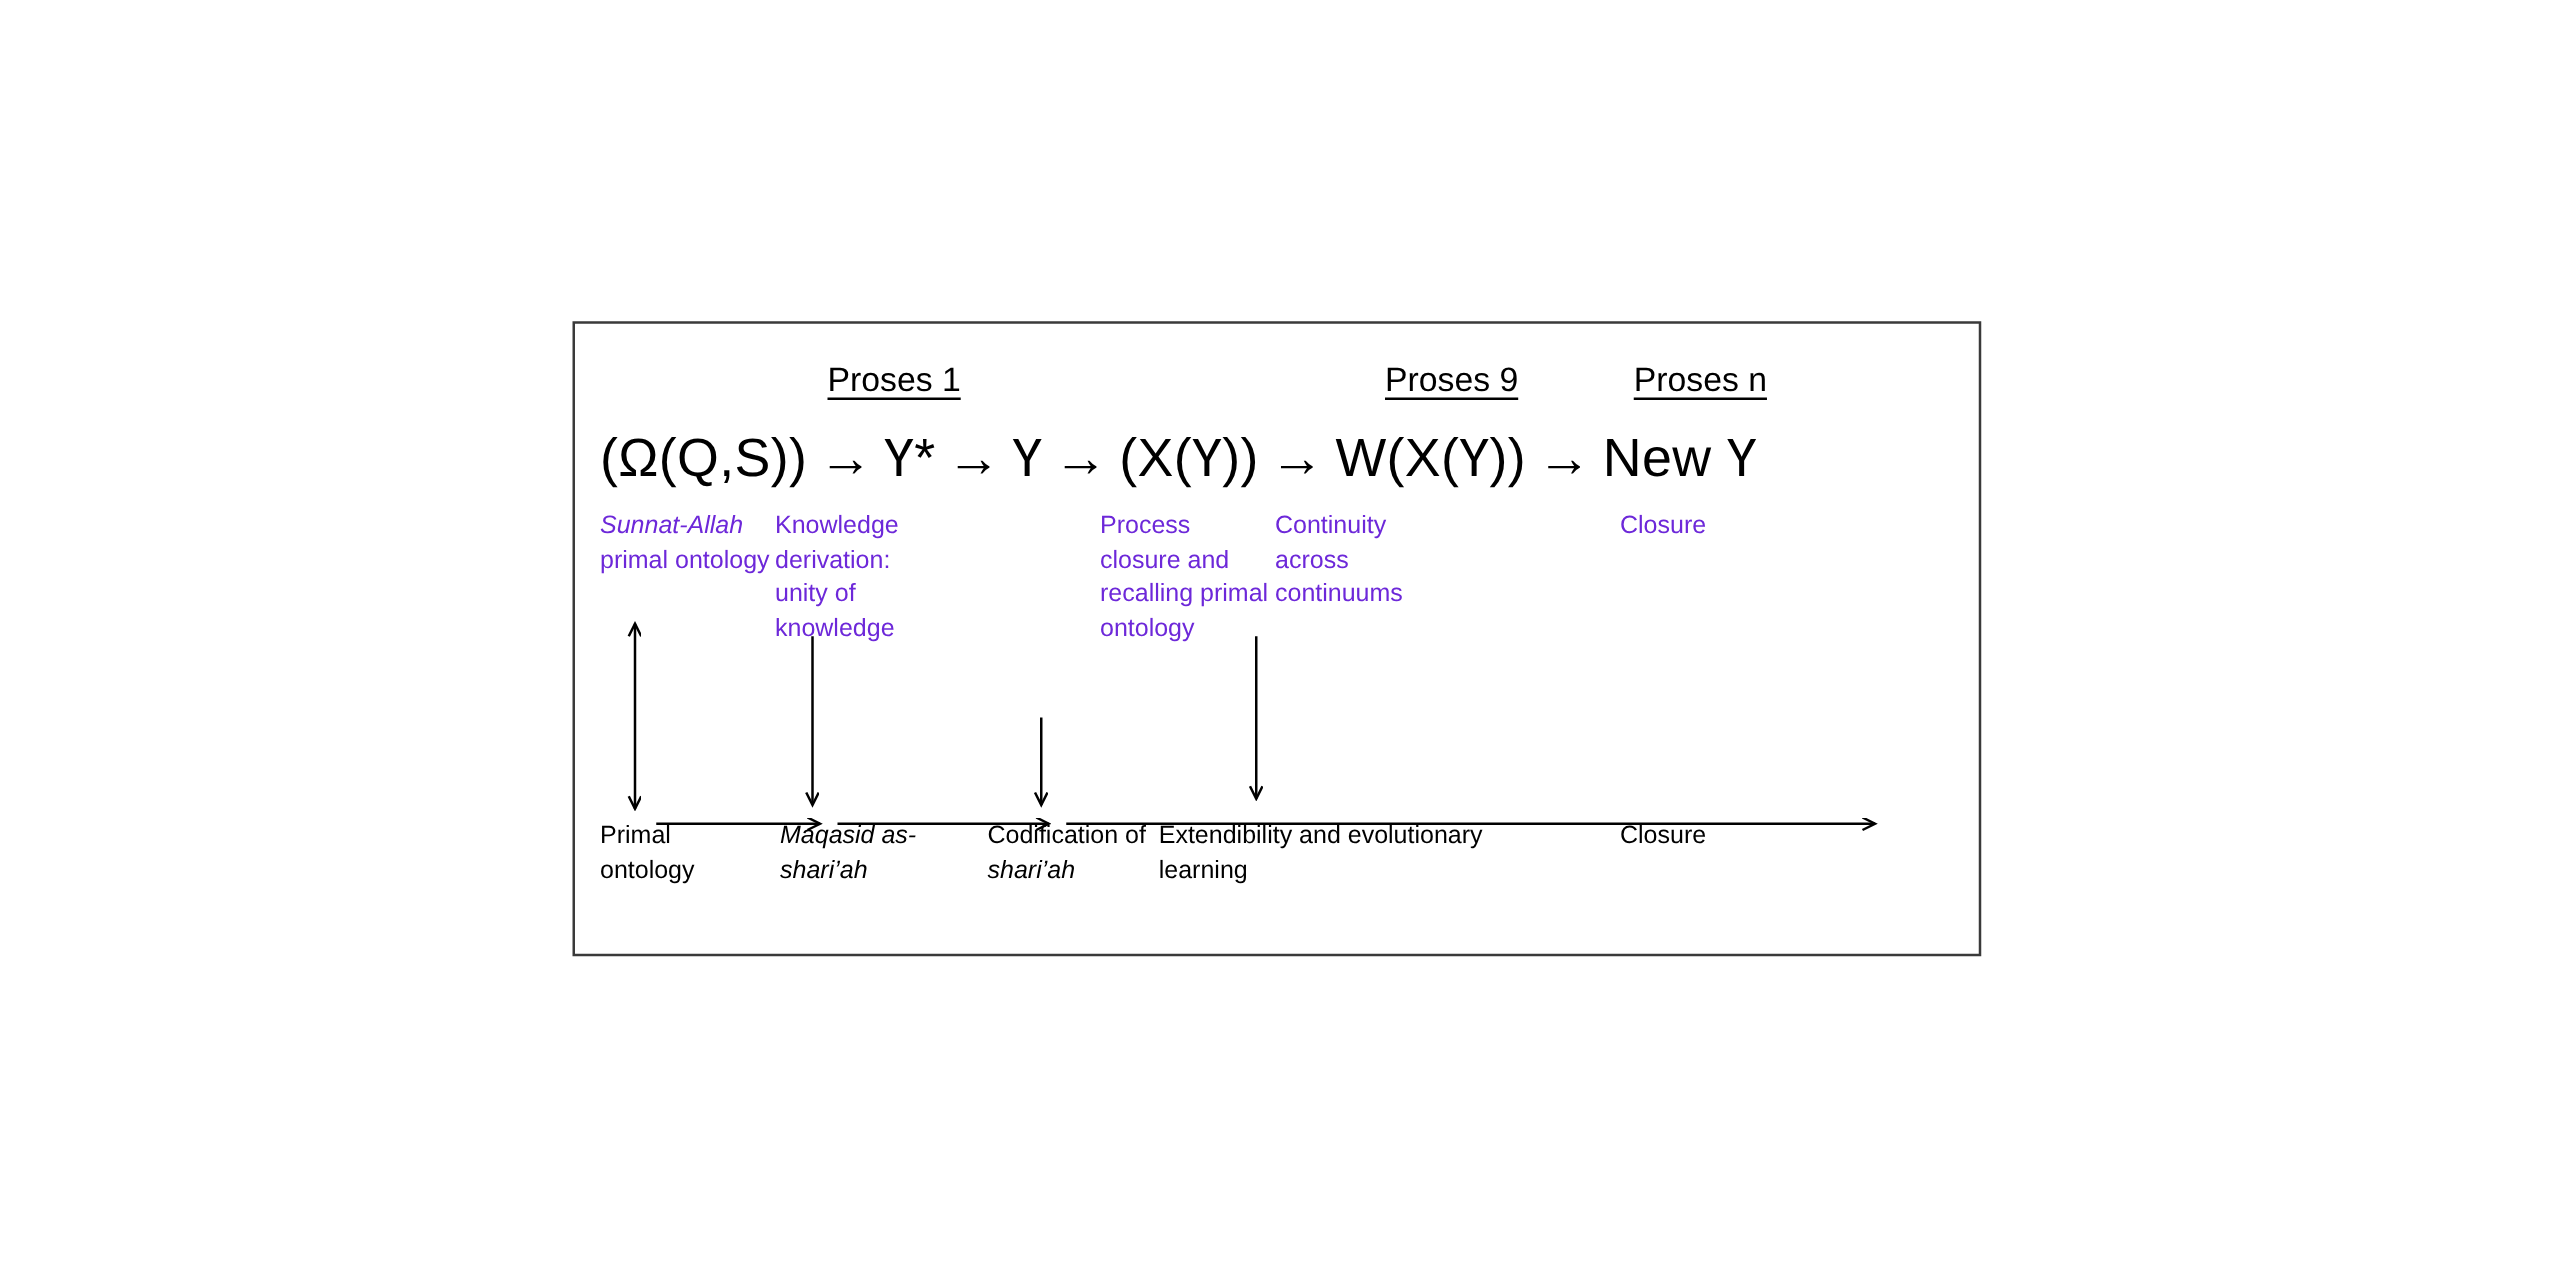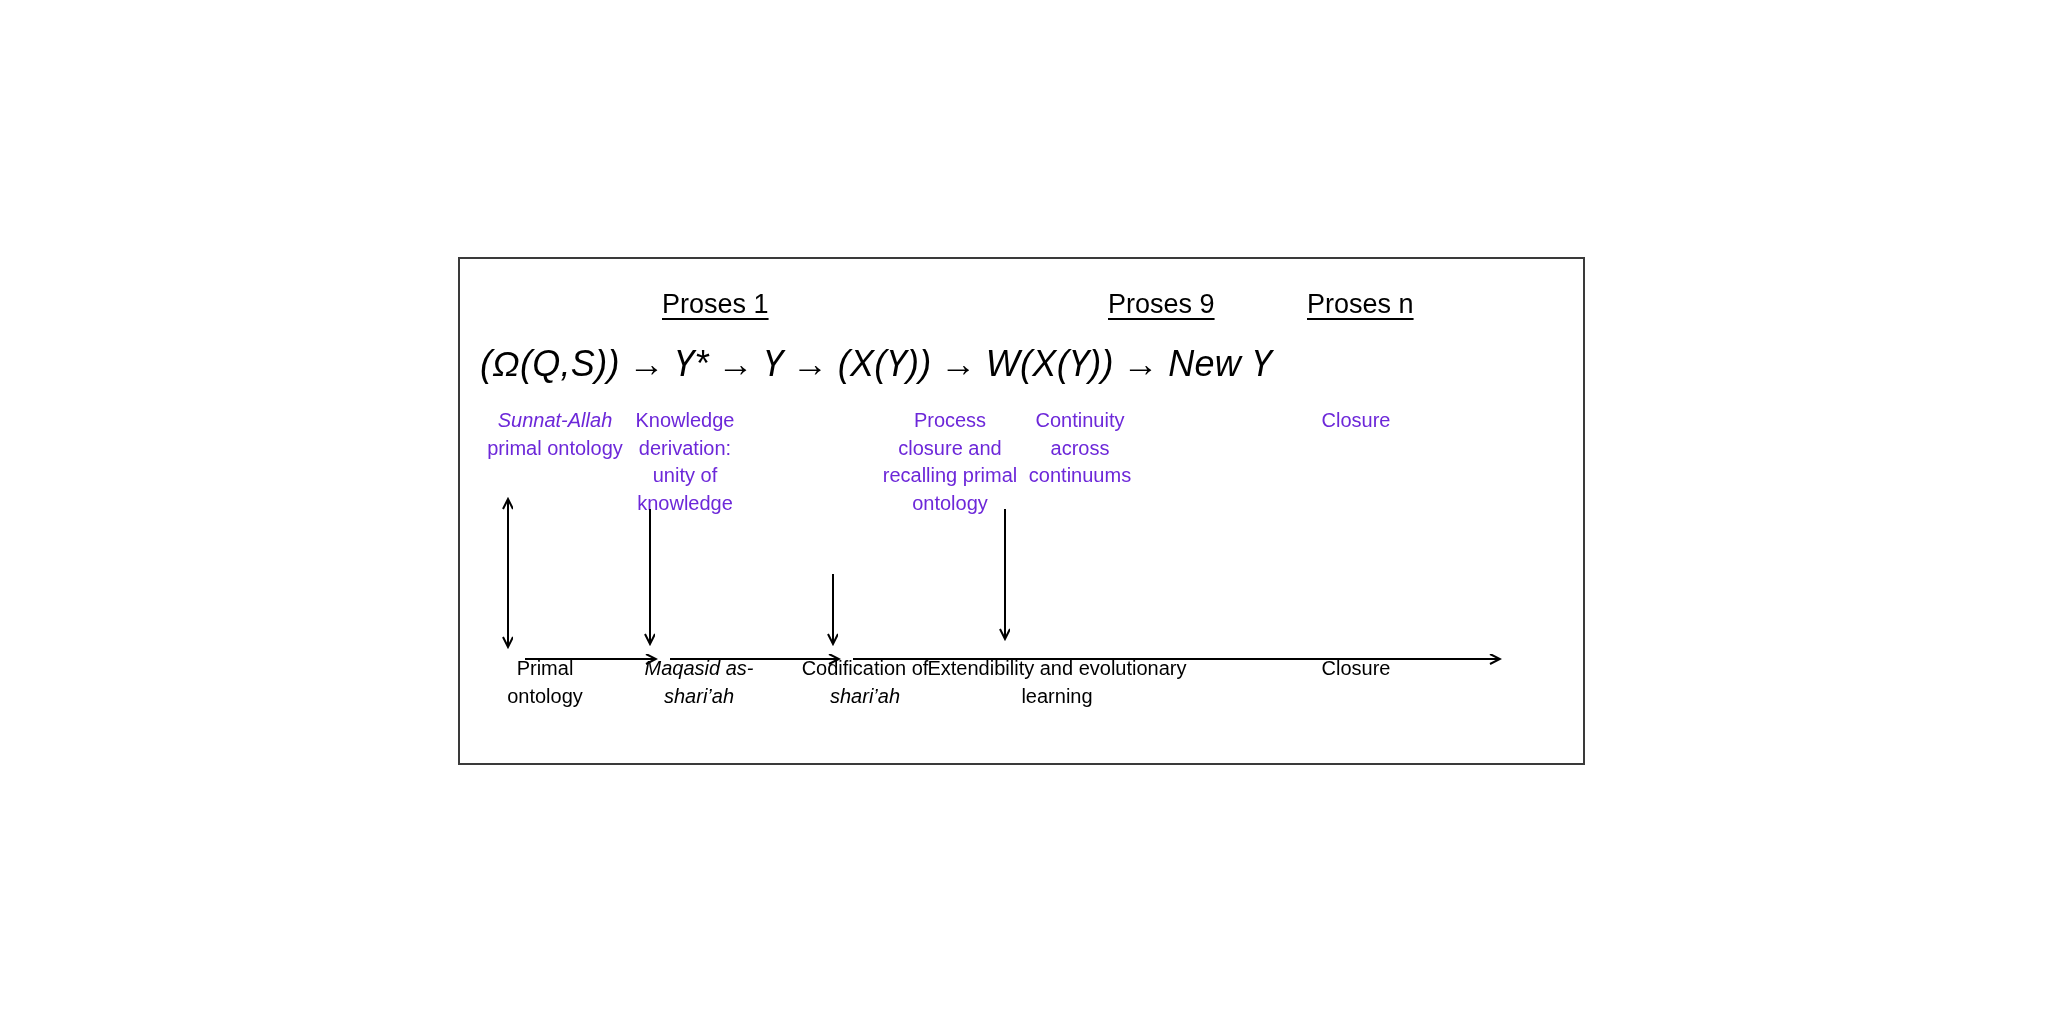--- a/index.html
+++ b/index.html
@@ -18,21 +18,20 @@
 
   #figure-frame {
     position: absolute;
     left: 458px;
     top: 257px;
     width: 1127px;
     height: 508px;
     border: 2px solid #3a3a3a;
     box-sizing: border-box;
     background: #ffffff;
-    text-align: center;
   }
 
   .abs { position: absolute; }
 
   
   .proses-header {
     font-size: 27px;
     line-height: 1;
     text-decoration: underline;
     text-underline-offset: 5px;
@@ -40,25 +39,24 @@
     color: #000;
   }
   #proses-1 { left: 202px; top: 32px; }
   #proses-2 { left: 648px; top: 32px; }
   #proses-n { left: 847px; top: 32px; }
 
   
   #formula-row {
     left: 20px;
     top: 85px;
-    font-size: 36px;
+    font-size: 43px;
     line-height: 1.1;
     white-space: nowrap;
     letter-spacing: 0.3px;
-    font-style: italic;
   }
   #formula-row .tok { display: inline-block; }
   #formula-row .arr { display: inline-block; padding: 0 9px; }
 
   
   .desc-block {
     font-size: 20px;
     line-height: 1.385;
     color: #6d28d9;
   }

